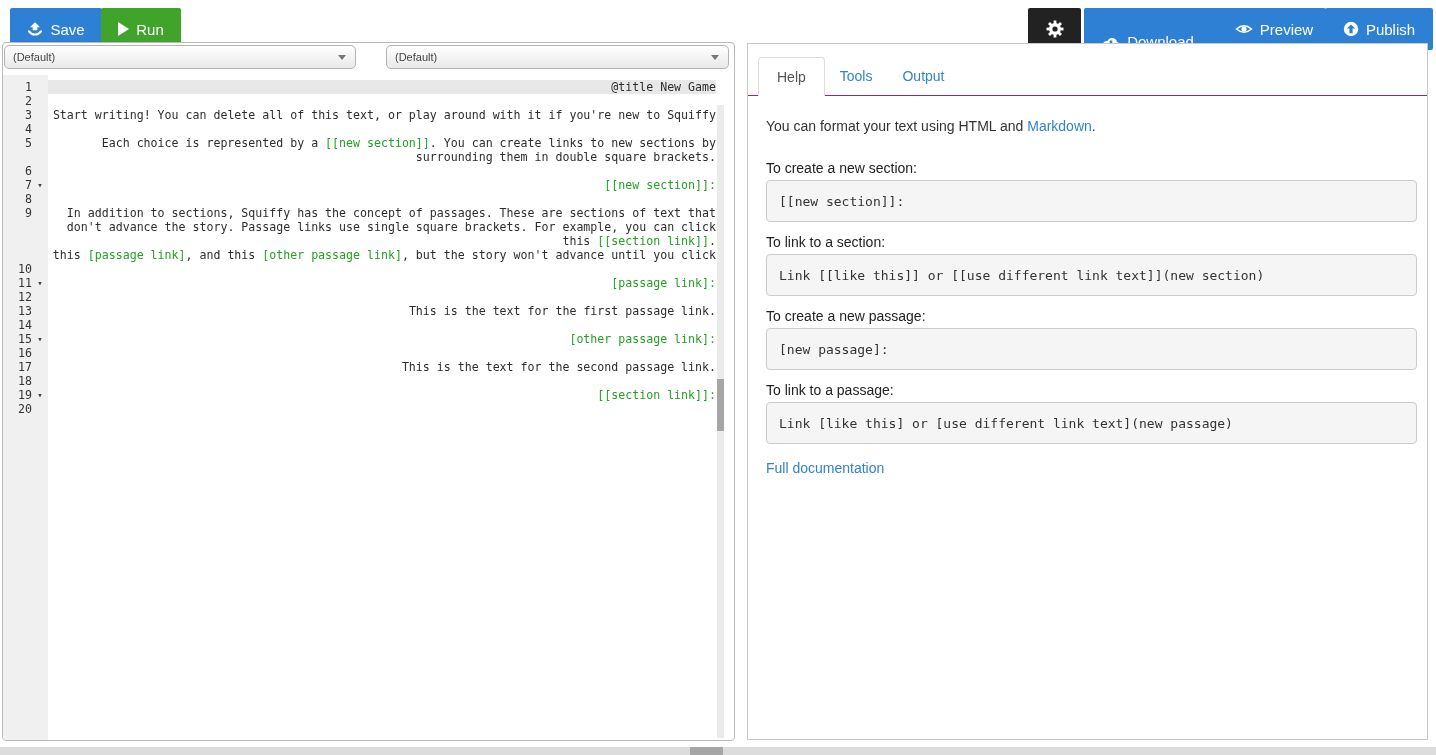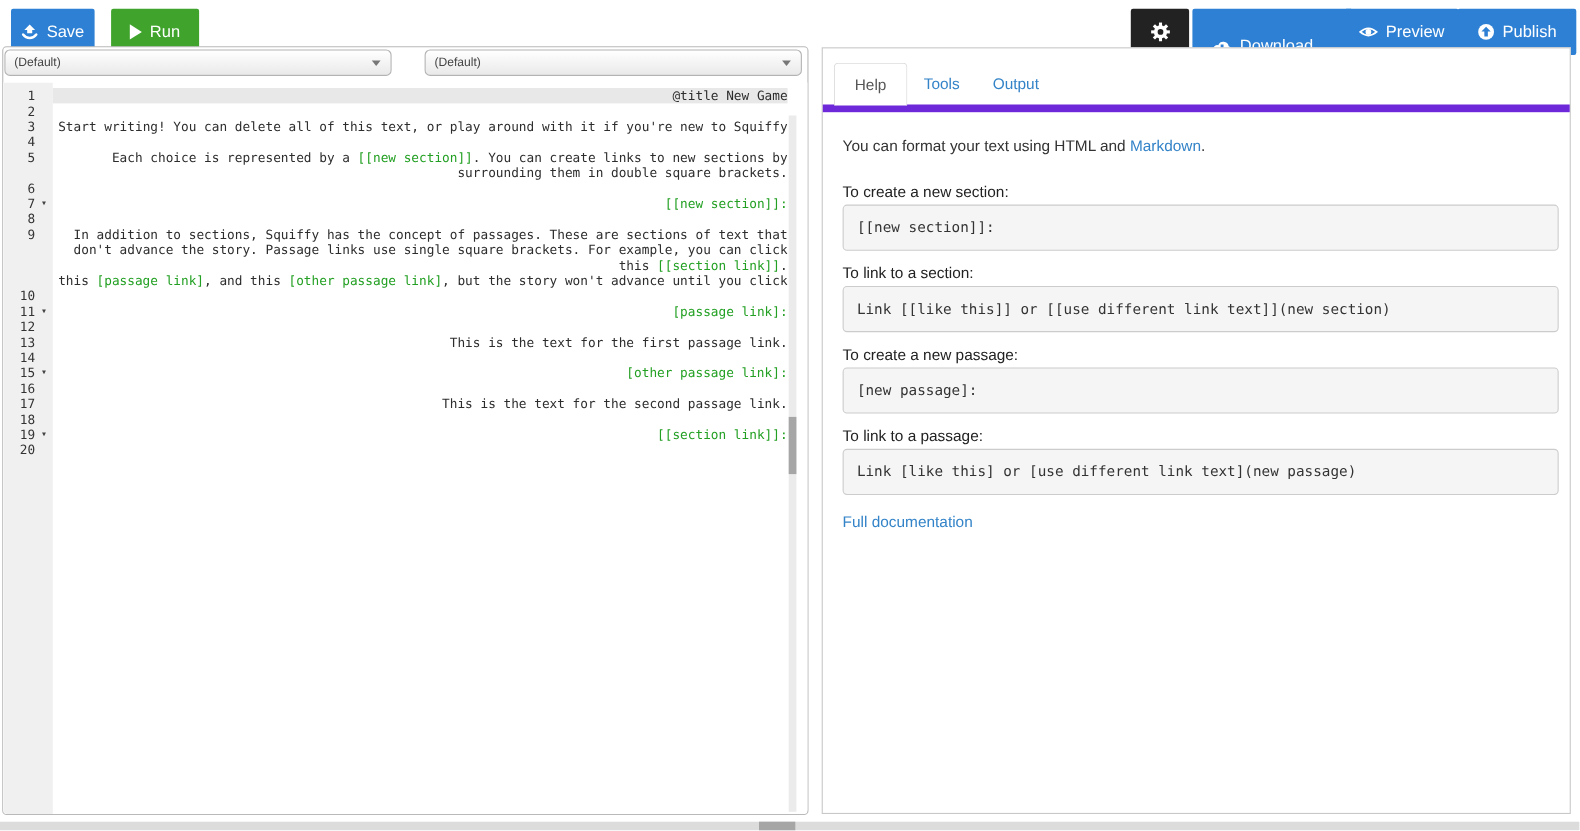--- a/index.html
+++ b/index.html
@@ -40,21 +40,21 @@
   .ed-txt { flex:1; padding-left:2px; white-space:pre; overflow:hidden; color:#2d2d2d;text-align:right; }
   .ed-row.active .ed-txt { background:#e8e8e8; }
   .tok-g { color:var(--ed-green); }
 
   #ed-scroll-track { position:absolute; right:10px; top:30px; bottom:2px; width:7px; background:#ebebeb; }
   #ed-scroll-thumb { position:absolute; left:0; top:274px; width:7px; height:52px; background:#a6a6a6; }
 
   
   #help-panel { position:absolute; left:747px; top:43px; width:681px; height:697px;
                 border:1px solid #c8c8c8; background:#fff; }
-  .tabs { display:flex; padding:13px 0 0 10px; border-bottom:7px solid #6d28d9; }
+  .tabs { display:flex; padding:13px 0 0 10px; border-bottom:1px solid #6d28d9; }
   .tab { font-size:14px; color:var(--link); padding:11px 15px; cursor:pointer; }
   .tab-active { color:#555; border:1px solid #ddd; border-bottom:0; border-radius:4px 4px 0 0;
                 background:#fff; padding:11px 18px; margin-bottom:-1px; }
   #help-content { padding:22px 10px 0 18px; }
   #help-content p { font-size:14px; color:#333; margin:0 0 27px 0; }
   .hc-link { color:var(--link); cursor:pointer; }
   .hc-head { font-size:14px; color:#222; height:14px; line-height:14px; margin:0 0 5px 0; }
   .hc-code { height:42px; background:#f5f5f5; border:1px solid #ccc; border-radius:4px;
              padding:11px 12px; font-family:"DejaVu Sans Mono", monospace; font-size:13px;
              line-height:20px; color:#333; margin:0 0 13px 0; white-space:pre; overflow:hidden; }
@@ -65,21 +65,21 @@
   #hscroll-thumb { position:absolute; left:690px; top:0; width:33px; height:8px; background:#a6a6a6; }
 
   svg { display:block; }
 </style>
 </head>
 <body>
 
 <div id="stage">
 
   <div>
-    <div class="btn btn-blue" style="left:10px; width:76px;">
+    <div class="btn btn-blue" style="left:10px; width:92px;">
       <span>
         <svg width="16" height="16" viewBox="0 0 16 16">
           <path d="M8 1.2 L12.9 6.2 H10.3 V9.3 H5.7 V6.2 H3.1 Z" fill="#fff"></path>
           <path d="M2 10.3 c1.6 2.2 3.6 3.2 6 3.2 c2.4 0 4.4-1 6-3.2" stroke="#fff" stroke-width="2.2" fill="none" stroke-linecap="round"></path>
         </svg>
       </span>
       <span>Save</span>
     </div>
 
     <div class="btn btn-green" style="left:101px; width:80px;">

